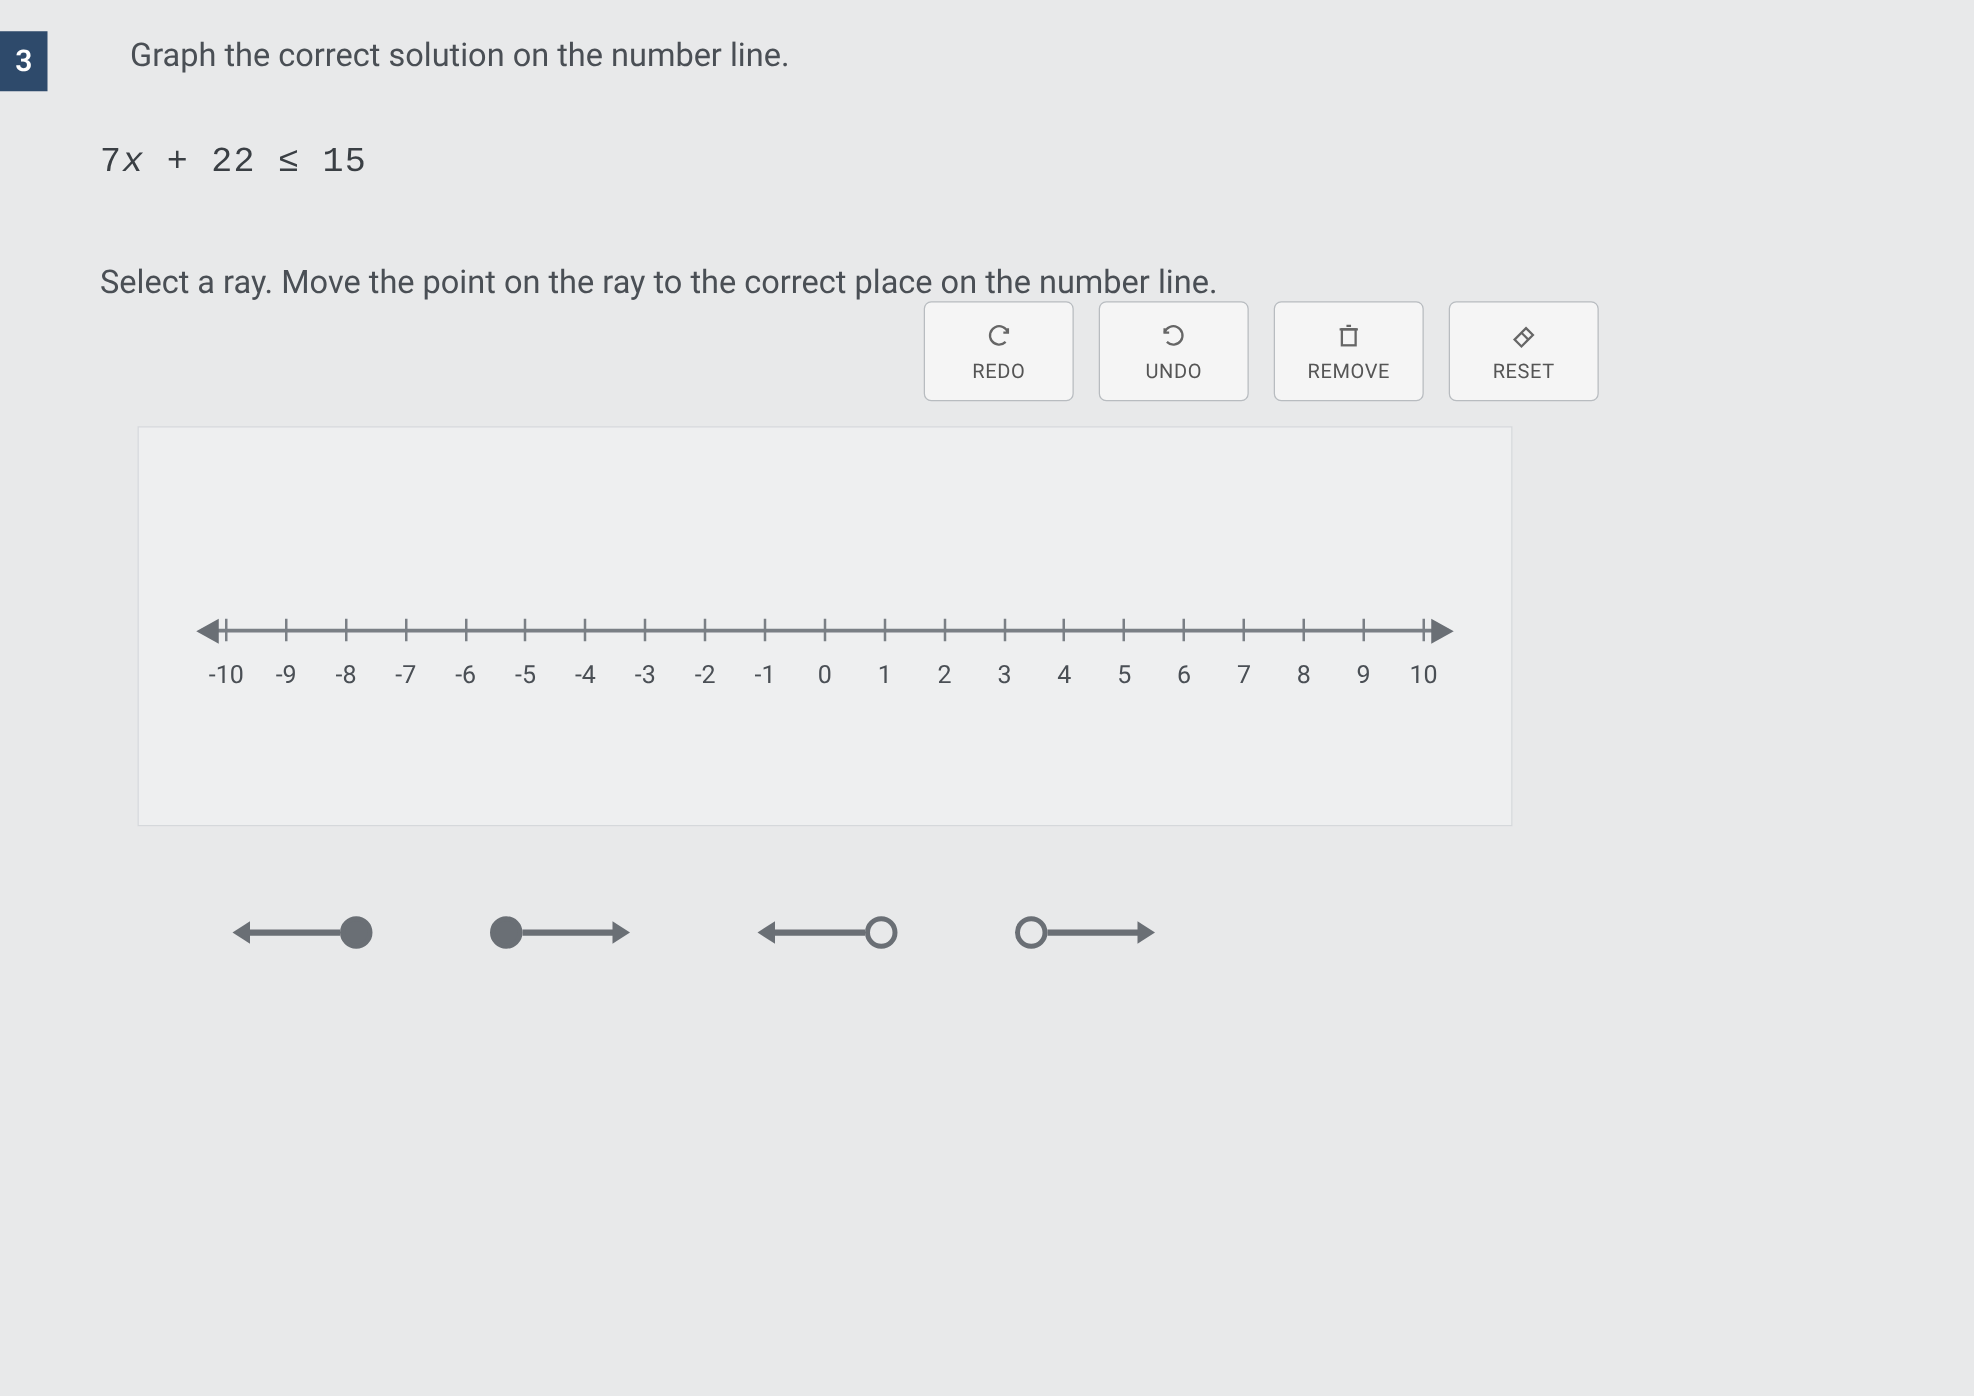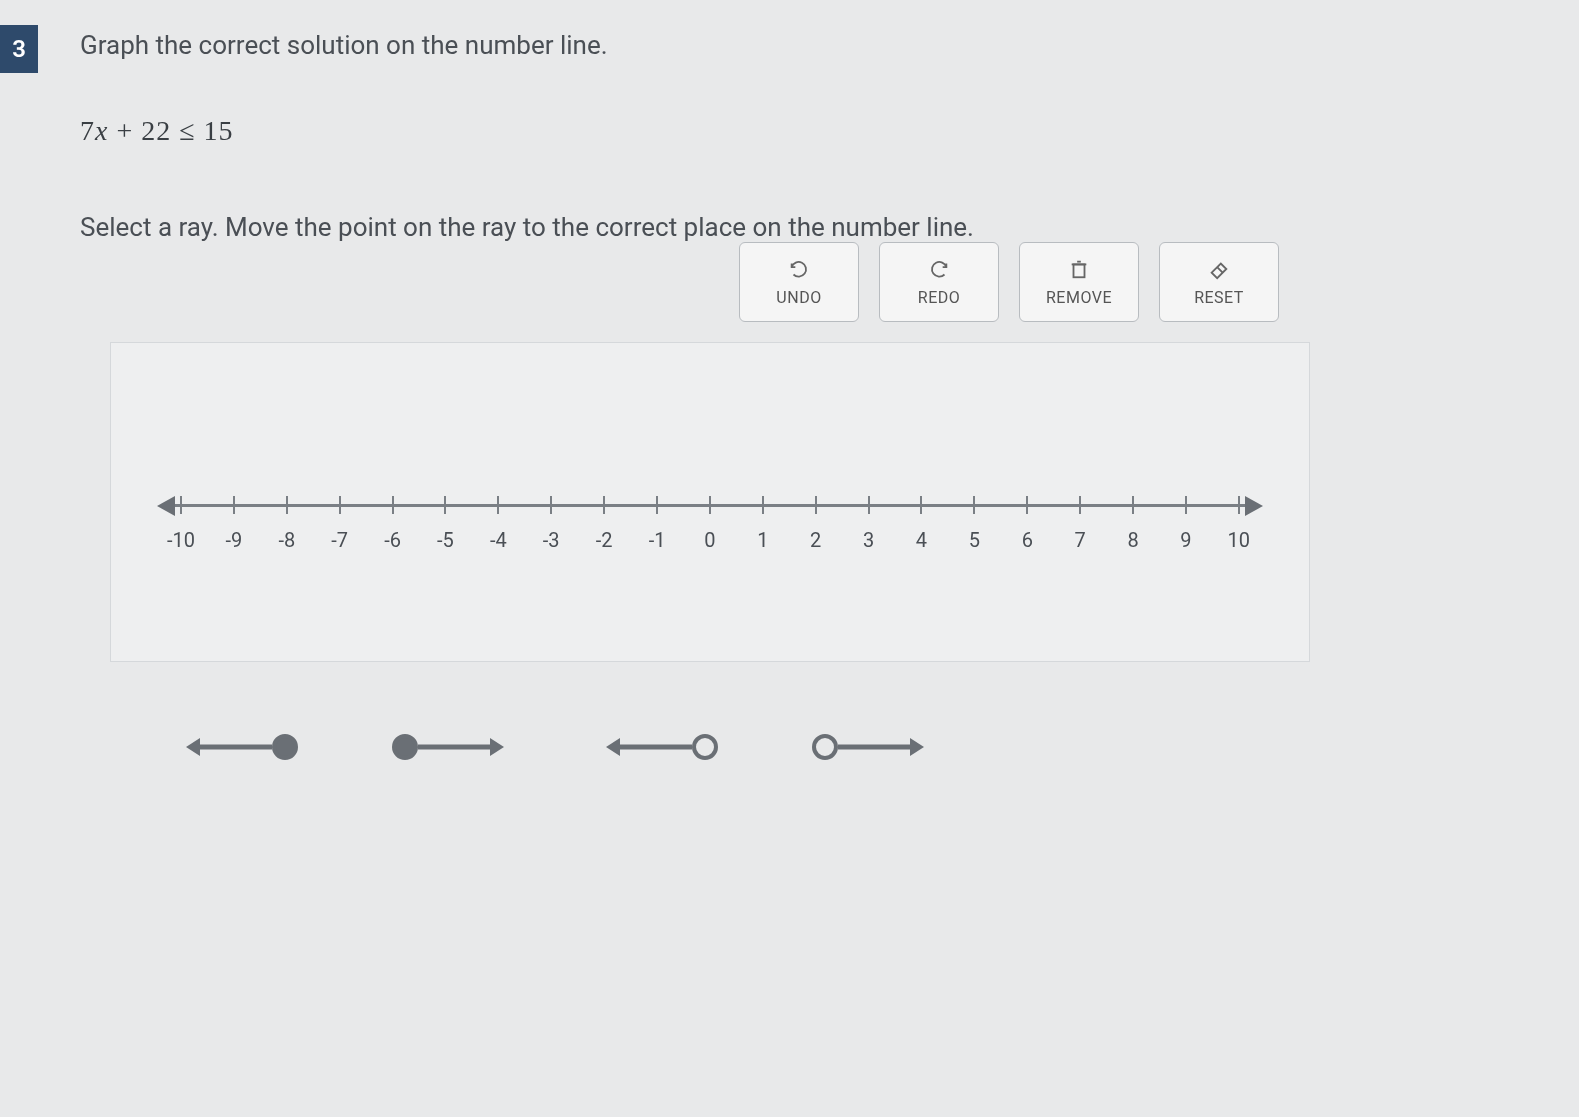--- a/index.html
+++ b/index.html
@@ -28,23 +28,24 @@
   .content {
     position: absolute;
     top: 30px;
     left: 80px;
     right: 40px;
   }
   .prompt {
     font-size: 26px;
     color: #4a4f55;
     margin-bottom: 55px;
+    margin-left: 24px;
   }
   .equation {
-    font-family: Liberation Serif, serif;
+    font-family: Liberation Mono, monospace;
     font-size: 28px;
     color: #3a3f44;
     margin-bottom: 65px;
     letter-spacing: 1px;
   }
   .equation .x { font-style: italic; }
   .instruction {
     font-size: 26px;
     color: #4a4f55;
   }
@@ -69,21 +70,21 @@
     cursor: pointer;
     font-size: 16px;
     color: #555;
     letter-spacing: 0.5px;
   }
   .tool-btn svg { width: 22px; height: 22px; }
   .canvas-area {
     background: #eeeff0;
     border: 1px solid #d5d8db;
     height: 320px;
-    width: 1200px;
+    width: 1100px;
     margin-left: 30px;
     position: relative;
     display: flex;
     flex-direction: column;
     justify-content: center;
     padding: 0 50px;
   }
   .number-line {
     position: relative;
     height: 60px;
@@ -153,33 +154,33 @@
 
   <div class="prompt">Graph the correct solution on the number line.</div>
 
   <div class="equation">
     <span>7</span><span class="x">x</span><span> + </span><span>22</span><span> ≤ </span><span>15</span>
   </div>
 
   <div class="instruction">Select a ray. Move the point on the ray to the correct place on the number line.</div>
 
   <div class="toolbar">
+    <div class="tool-btn">
+      <svg viewBox="0 0 24 24" fill="none" stroke="#666" stroke-width="2">
+          <path d="M20 10 A8 8 0 1 0 18 18"></path>
+          <polyline points="20,6 20,10 16,10"></polyline>
+        </svg>
+      <span>REDO</span>
+    </div>
     <div class="tool-btn">
       <svg viewBox="0 0 24 24" fill="none" stroke="#666" stroke-width="2">
           <path d="M4 10 A8 8 0 1 1 6 18"></path>
           <polyline points="4,6 4,10 8,10"></polyline>
         </svg>
       <span>UNDO</span>
-    </div>
-    <div class="tool-btn">
-      <svg viewBox="0 0 24 24" fill="none" stroke="#666" stroke-width="2">
-          <path d="M20 10 A8 8 0 1 0 18 18"></path>
-          <polyline points="20,6 20,10 16,10"></polyline>
-        </svg>
-      <span>REDO</span>
     </div>
     <div class="tool-btn">
       <svg viewBox="0 0 24 24" fill="none" stroke="#666" stroke-width="2">
           <rect x="6" y="7" width="12" height="14"></rect>
           <line x1="4" y1="7" x2="20" y2="7"></line>
           <line x1="10" y1="4" x2="14" y2="4"></line>
         </svg>
       <span>REMOVE</span>
     </div>
     <div class="tool-btn">

